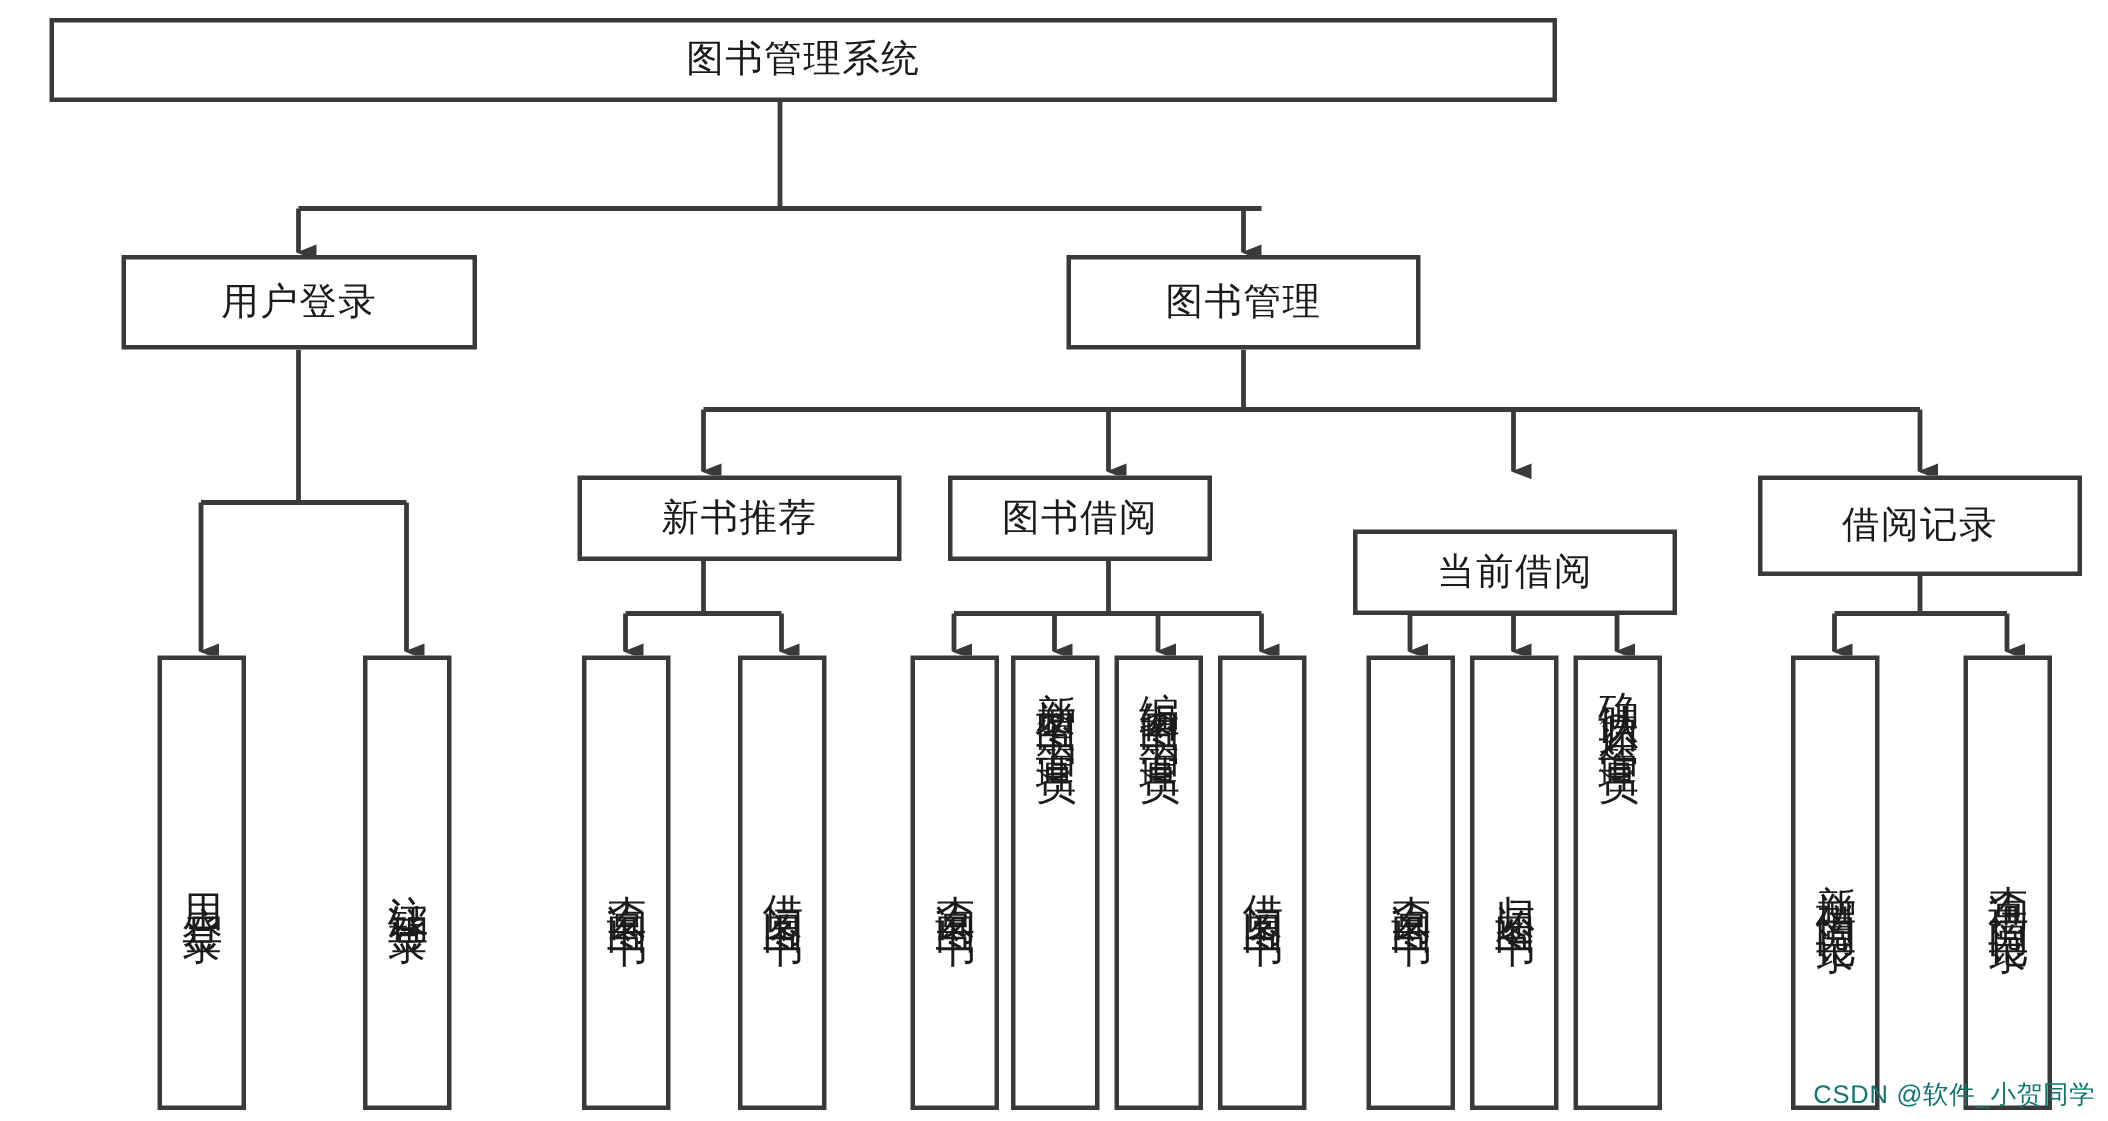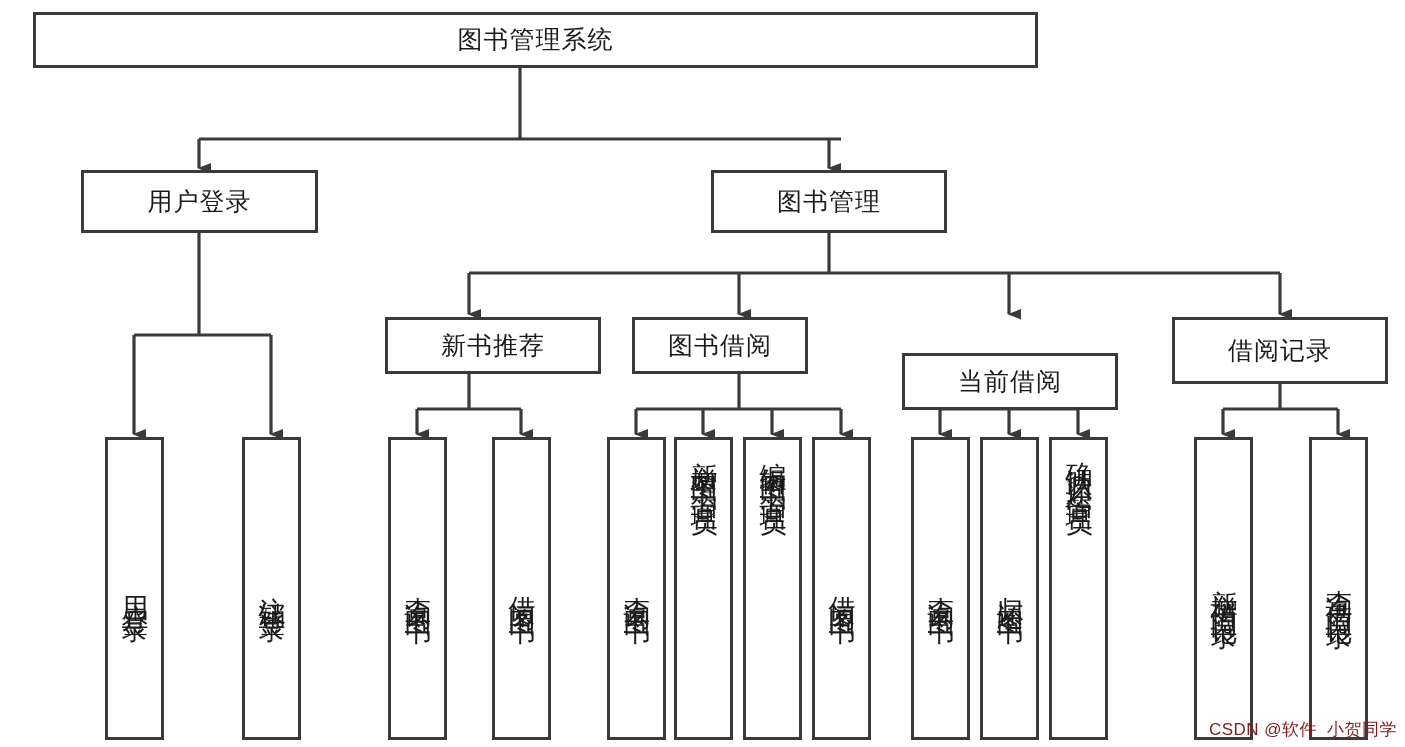--- a/index.html
+++ b/index.html
@@ -67,21 +67,21 @@
     align-items: flex-start;
   }
   .node.v.vmid {
     align-items: center;
   }
   .watermark {
     position: absolute;
     right: 8px;
     bottom: 6px;
     font-size: 17px;
-    color: #7f1d1d;
+    color: #0f766e;
     letter-spacing: 0.5px;
     white-space: nowrap;
     z-index: 5;
   }
 </style>
 </head>
 <body>
 
 <div id="canvas">
 

